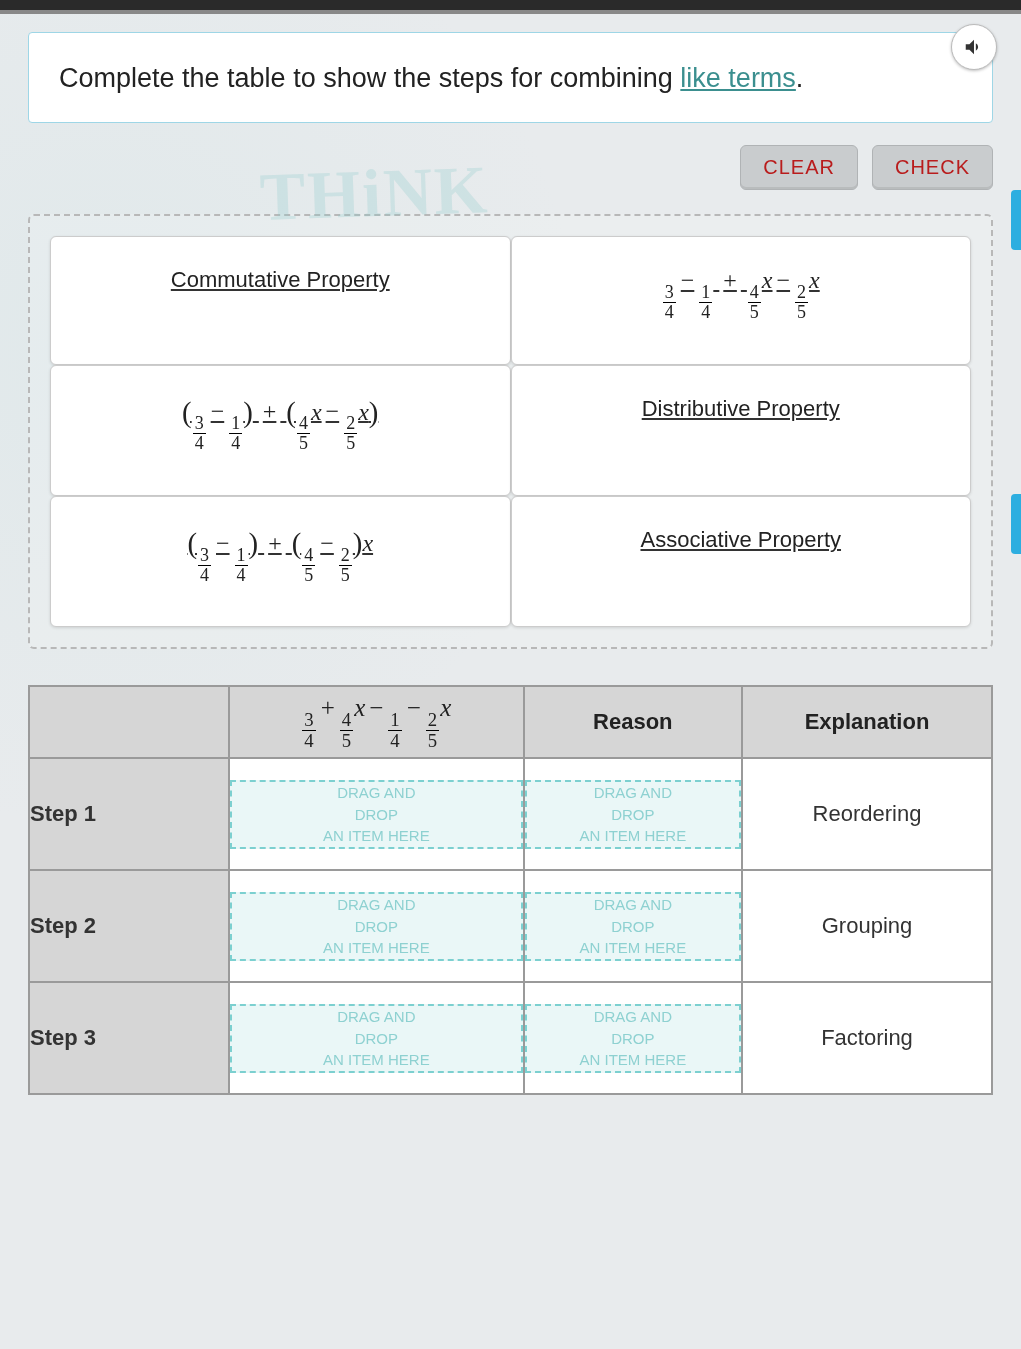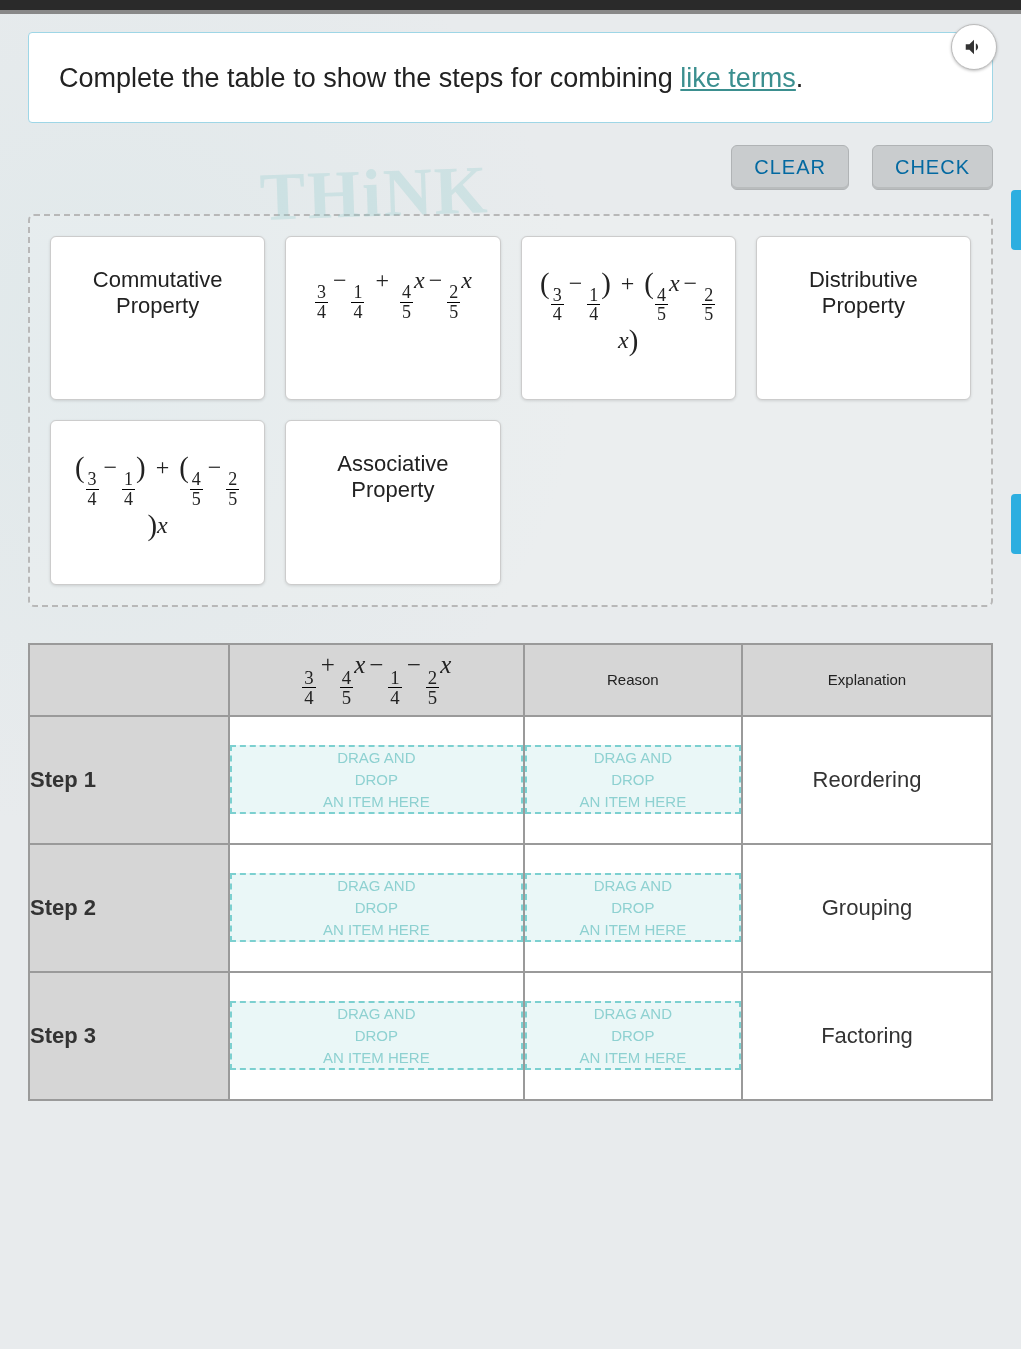--- a/index.html
+++ b/index.html
@@ -54,51 +54,50 @@
     }
     .audio-btn svg { width: 22px; height: 22px; fill: #333; }
     .action-row {
       display: flex;
       justify-content: flex-end;
       gap: 14px;
       margin-bottom: 24px;
     }
     .btn {
       background: #c9ccce;
-      color: #0369a1;
+      color: #b91c1c;
       border: 1px solid #b0b3b5;
       border-radius: 6px;
       padding: 10px 22px;
       font-size: 20px;
       letter-spacing: 1px;
       cursor: pointer;
       box-shadow: inset 0 -2px 0 rgba(0,0,0,0.08);
-      margin-left: 9px;
     }
     .think-bg {
       position: absolute;
       left: 260px;
       top: 140px;
       font-size: 68px;
       font-weight: bold;
       color: rgba(130,200,200,0.25);
       font-family: 'Comic Sans MS', cursive;
       transform: rotate(-2deg);
       pointer-events: none;
       letter-spacing: 2px;
     }
     .drag-pool {
       border: 2px dashed #b8b8b8;
       border-radius: 6px;
       padding: 20px;
       display: grid;
-      grid-template-columns: 1fr 1fr 1fr 1fr;
-      gap: 20px;
+      grid-template-columns: 1fr 1fr;
       margin-bottom: 36px;
       background: rgba(255,255,255,0.15);
+      text-decoration: underline;
     }
     .draggable {
       background: #fff;
       border: 1px solid #ccc;
       border-radius: 6px;
       padding: 30px 16px 42px 16px;
       min-height: 110px;
       display: flex;
       align-items: flex-start;
       justify-content: center;
@@ -116,33 +115,33 @@
       border: 2px solid #9a9a9a;
     }
     .steps-table th, .steps-table td {
       border: 2px solid #9a9a9a;
       padding: 0;
       vertical-align: middle;
     }
     .steps-table th {
       background: #d6d6d6;
       color: #222;
-      font-weight: normal;
-      font-size: 15px;
+      font-weight: bold;
+      font-size: 22px;
       height: 72px;
     }
     .steps-table th.expr-head { font-family: 'Times New Roman', serif; font-weight: normal; font-size: 25px; }
     .steps-table .step-label {
       background: #d6d6d6;
       font-weight: bold;
       font-size: 22px;
       width: 200px;
     }
     .steps-table td.cell {
-      height: 128px;
+      height: 112px;
       font-size: 22px;
       text-align: center;
       width: 250px;
     }
     .steps-table td.cell.math { font-family: 'Times New Roman', serif; font-size: 25px; }
     .dropzone {
       border: 2px dashed #7cd0d0;
       background: rgba(170,225,225,0.25);
       color: #8ed1d1;
       font-size: 15px;

